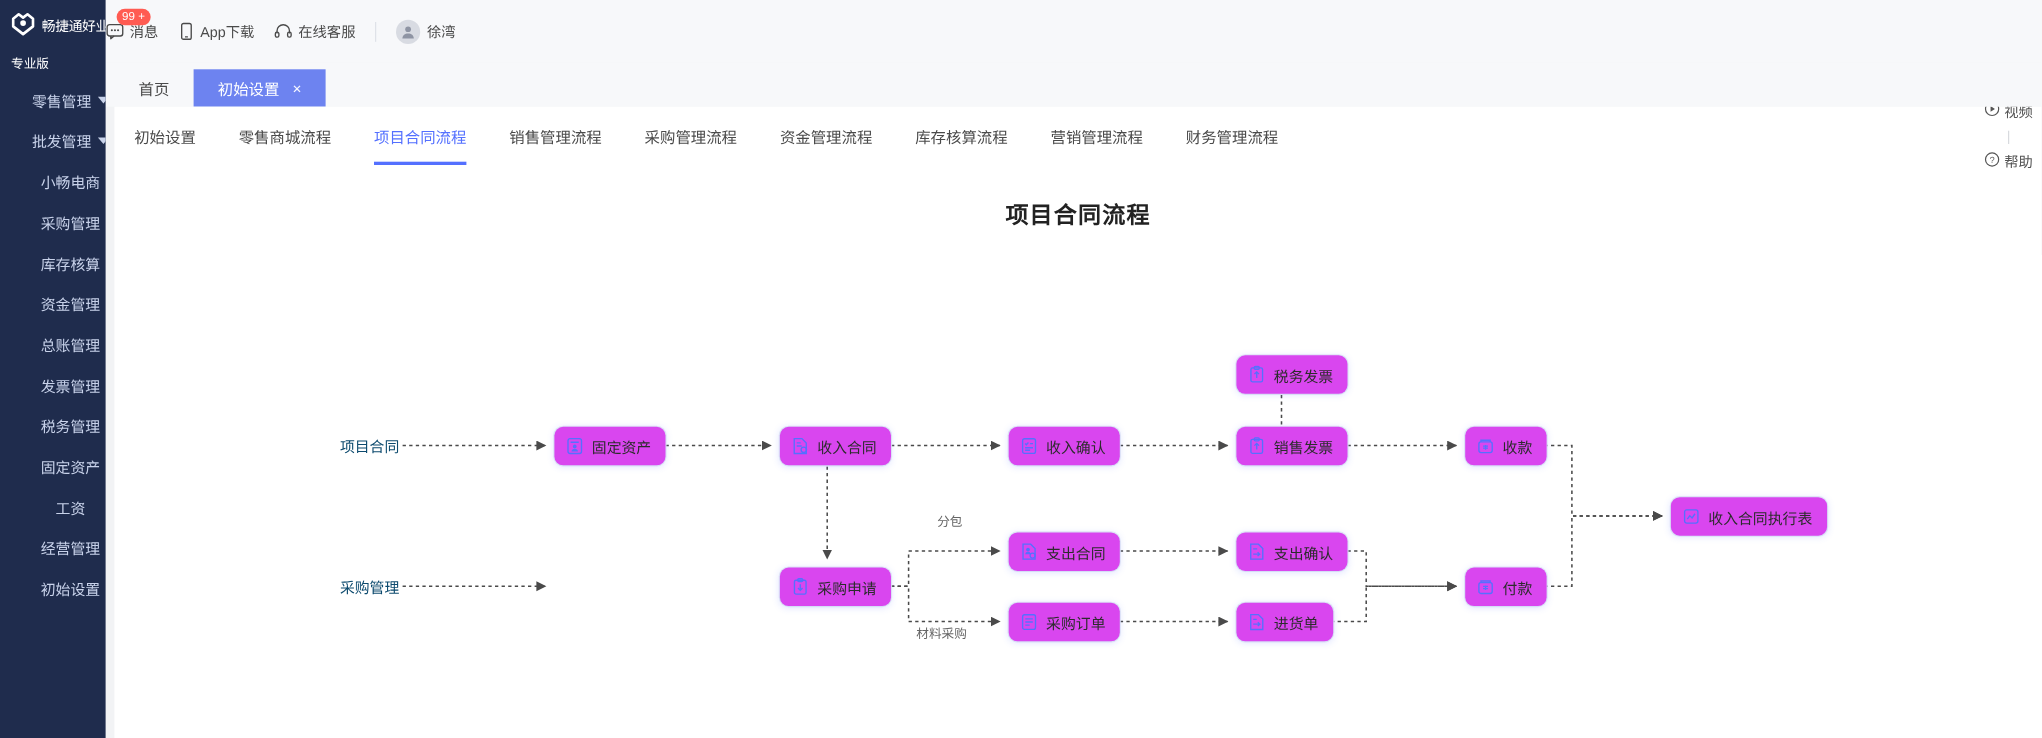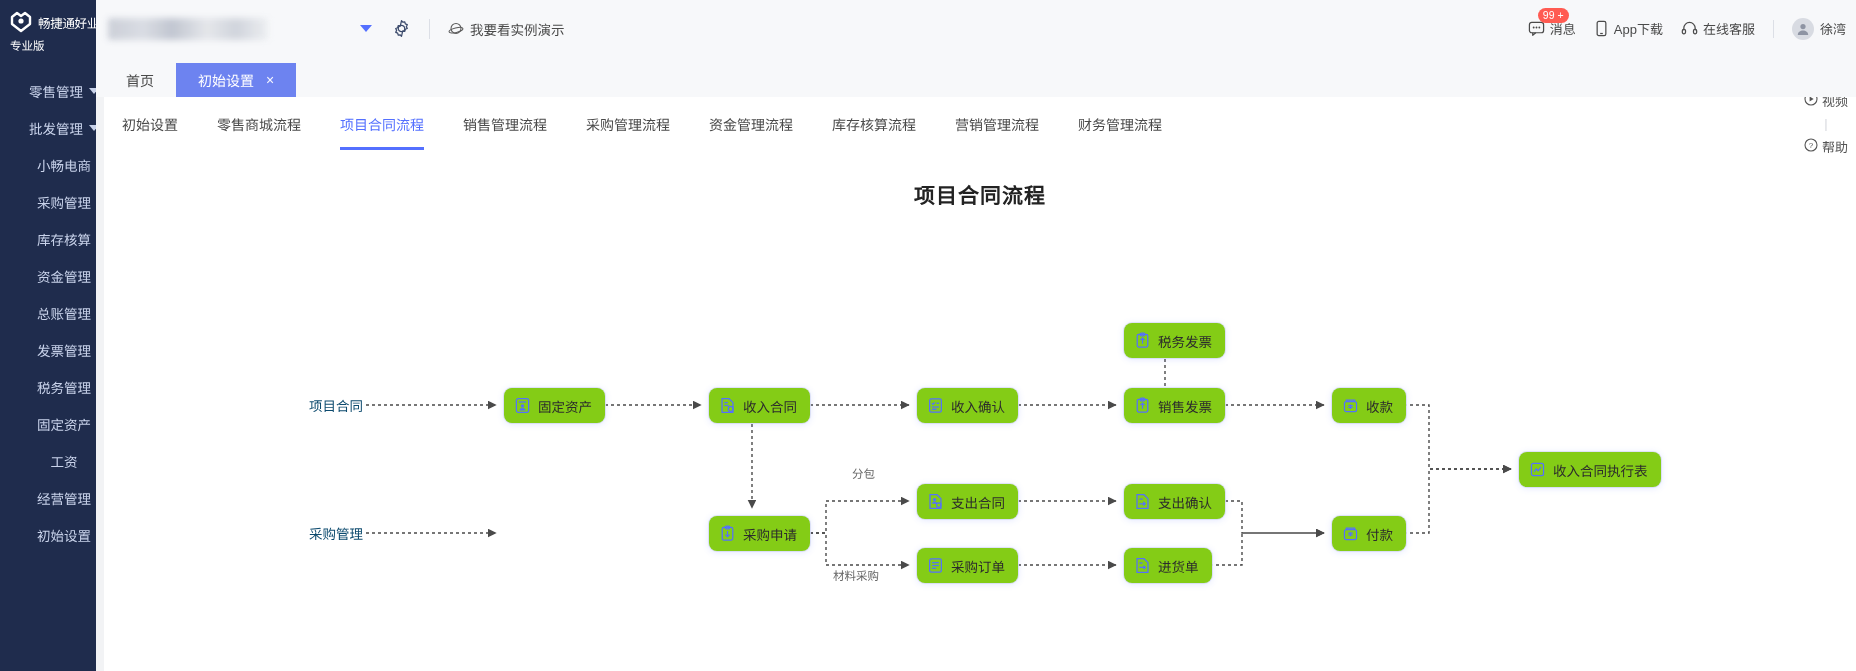--- a/index.html
+++ b/index.html
@@ -34,21 +34,21 @@
     color: #ffffff;
     font-size: 12.5px;
     margin-left: 4px;
     white-space: nowrap;
     letter-spacing: -0.3px;
   }
   .brand-sub {
     color: #ffffff;
     font-size: 11.5px;
     padding-left: 10px;
-    margin-top: 2px;
+    margin-top: 14px;
   }
   .nav-list { padding-top: 6px; margin-left: 32px; }
   .nav-item {
     height: 37px;
     display: flex;
     align-items: center;
     justify-content: center;
     color: #c8d2ea;
     font-size: 13.5px;
     cursor: pointer;
@@ -201,21 +201,21 @@
   .row-label {
     position: absolute;
     font-size: 13.5px;
     color: #0c4a6e;
     white-space: nowrap;
   }
 
   .node {
     position: absolute;
     height: 35px;
-    background: #84cc16;
+    background: #d946ef;
     border-radius: 8px;
     box-shadow: 0 1px 7px rgba(84,112,255,.18), 0 0 0 1px rgba(230,233,245,.9);
     display: flex;
     align-items: center;
     padding: 0 13px 0 10px;
     white-space: nowrap;
     cursor: pointer;
   }
   .node .nicon { line-height: 0; margin-right: 7px; display: inline-flex; }
   .node .nlabel { font-size: 13.5px; color: #2c2c2c; }
@@ -288,40 +288,20 @@
         </div>
       <div class="nav-item">
           <span>初始设置</span>
         </div>
     </nav>
   </aside>
 
   <div class="rightcol">
 
     <header class="topbar">
-      <div class="topbar-left">
-        <div class="blur-field"></div>
-        <i class="chev-down"></i>
-        <span class="gear">
-          <svg width="19" height="19" viewBox="0 0 20 20">
-            <path d="M10 6.6a3.4 3.4 0 1 0 0 6.8 3.4 3.4 0 0 0 0-6.8z" fill="none" stroke="#3b4a6b" stroke-width="1.3"></path>
-            <path d="M10 1.6l1.3 1.8 2.2-.4.5 2.2 2.1.8-1 2 1 2-2.1.8-.5 2.2-2.2-.4L10 18.4l-1.3-1.8-2.2.4-.5-2.2-2.1-.8 1-2-1-2 2.1-.8.5-2.2 2.2.4z" fill="none" stroke="#3b4a6b" stroke-width="1.3" stroke-linejoin="round"></path>
-          </svg>
-        </span>
-        <span class="vdiv"></span>
-        <span class="demo-link">
-          <span class="ring">
-            <svg width="16" height="16" viewBox="0 0 18 18">
-              <circle cx="9" cy="8.4" r="5.6" fill="none" stroke="#5a5a5a" stroke-width="1.2"></circle>
-              <ellipse cx="9" cy="10.4" rx="8" ry="2.6" fill="none" stroke="#5a5a5a" stroke-width="1.2" transform="rotate(-14 9 10.4)"></ellipse>
-            </svg>
-          </span>
-          <span>我要看实例演示</span>
-        </span>
-      </div>
 
       <div class="topbar-right">
         <span class="tb-item">
           <span class="ic">
             <svg width="17" height="17" viewBox="0 0 18 18">
               <rect x="1.5" y="2.5" width="15" height="11" rx="2.4" fill="none" stroke="#4a4a4a" stroke-width="1.3"></rect>
               <path d="M5 13.5 L5 16.2 L8.2 13.5" fill="none" stroke="#4a4a4a" stroke-width="1.3" stroke-linejoin="round"></path>
               <circle cx="6" cy="8" r="1" fill="#4a4a4a"></circle>
                 <circle cx="9" cy="8" r="1" fill="#4a4a4a"></circle>
                 <circle cx="12" cy="8" r="1" fill="#4a4a4a"></circle>

